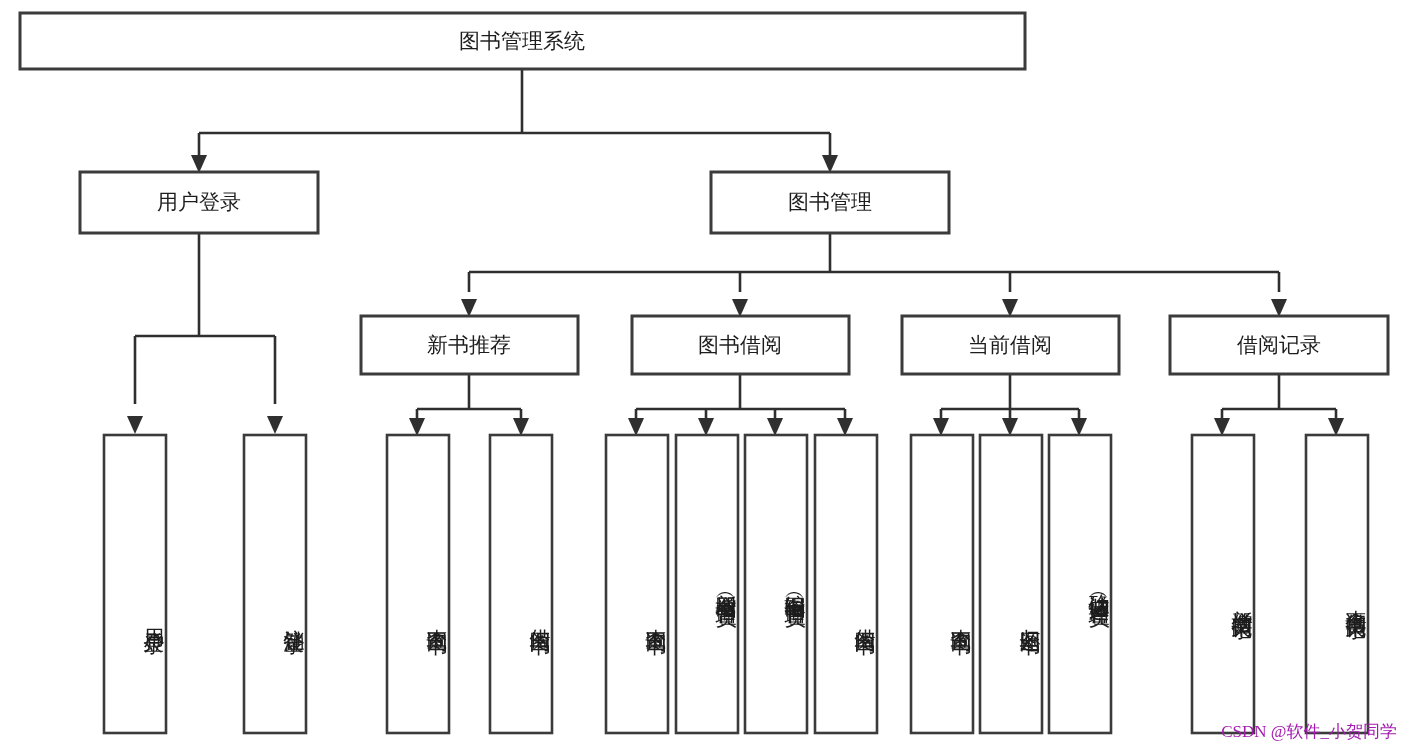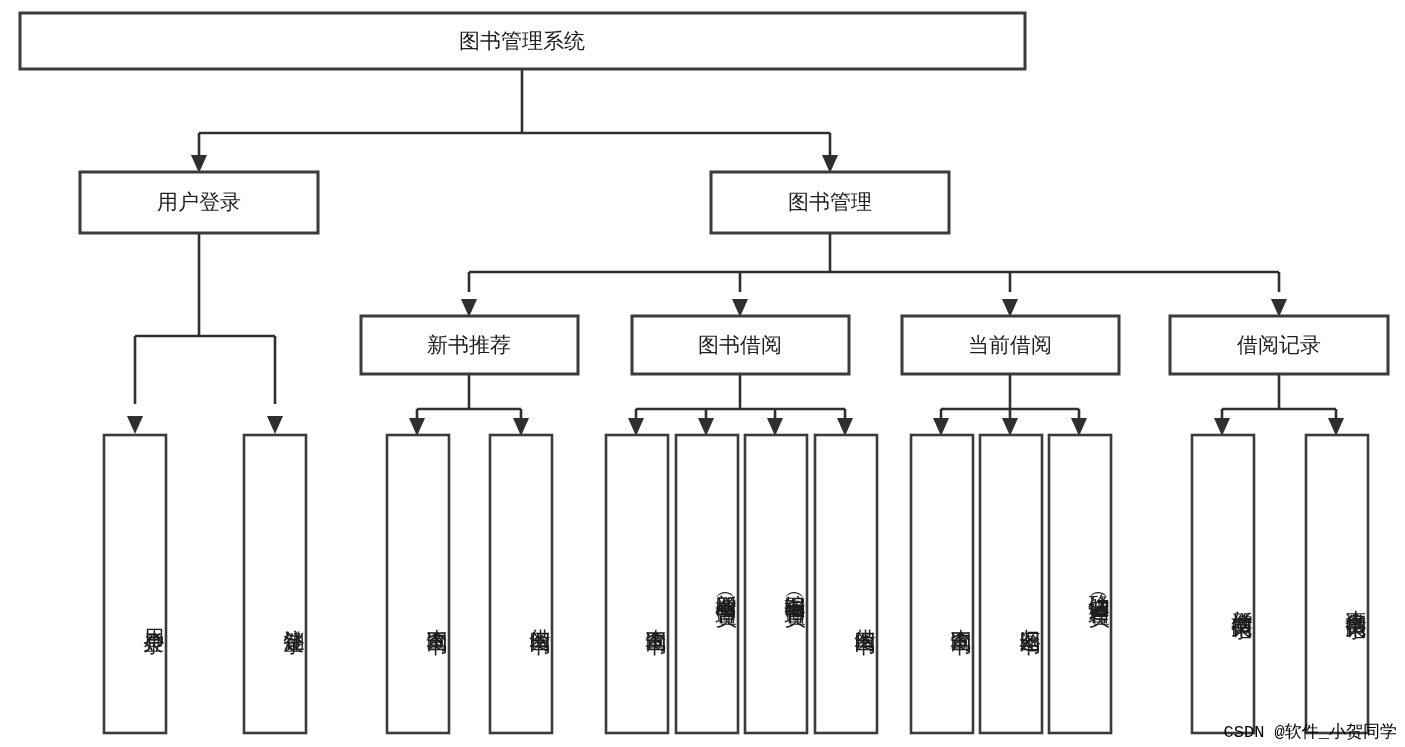--- a/index.html
+++ b/index.html
@@ -69,23 +69,23 @@
     white-space: nowrap;
     display: flex;
     align-items: flex-start;
     justify-content: center;
     pointer-events: none;
   }
   .watermark {
     position: absolute;
     right: 8px;
     bottom: 4px;
-    font-family: Liberation Mono, monospace;
+    font-family: Liberation Serif, serif;
     font-size: 17px;
-    color: #000000;
+    color: #a21caf;
     white-space: nowrap;
   }
 </style>
 </head>
 <body>
 
 <div id="diagram-root">
 
   <svg class="diagram-canvas" viewBox="0 0 1405 747" xmlns="http://www.w3.org/2000/svg">
 

